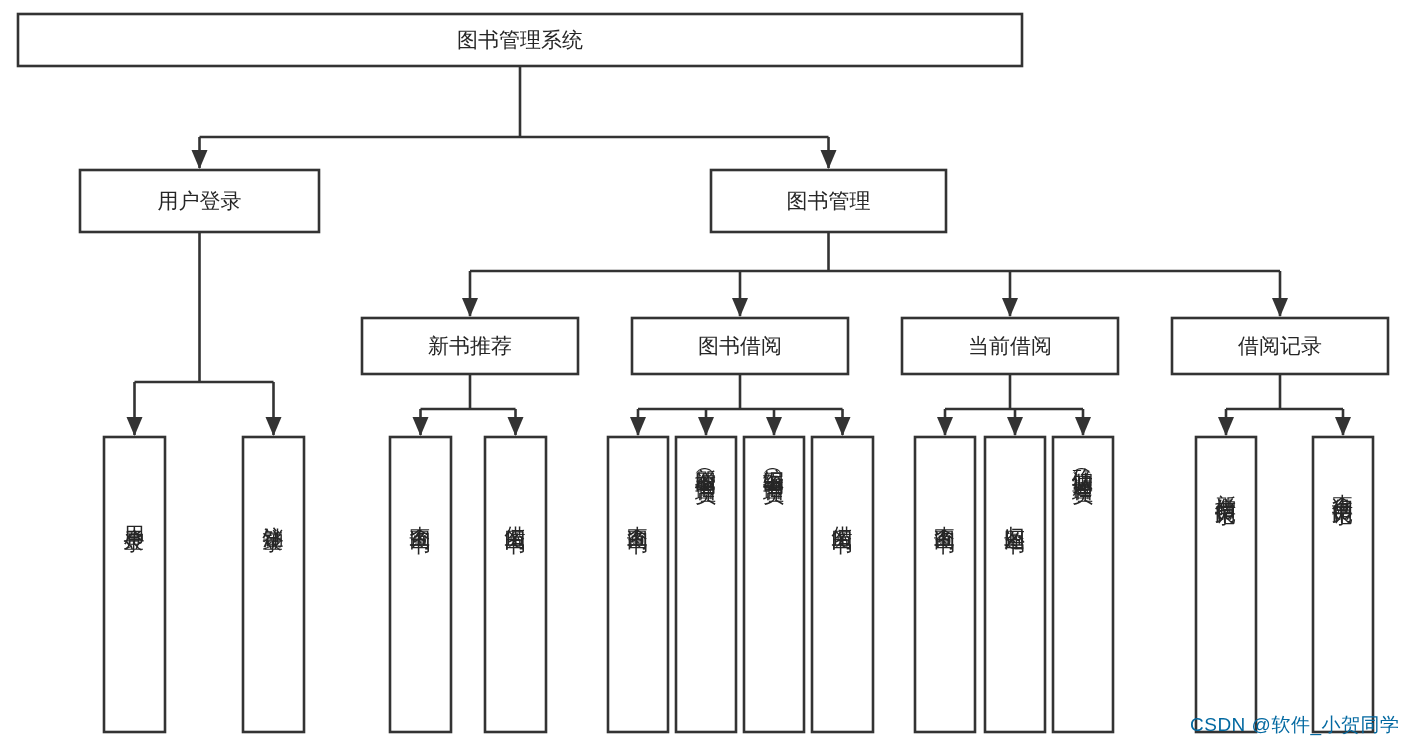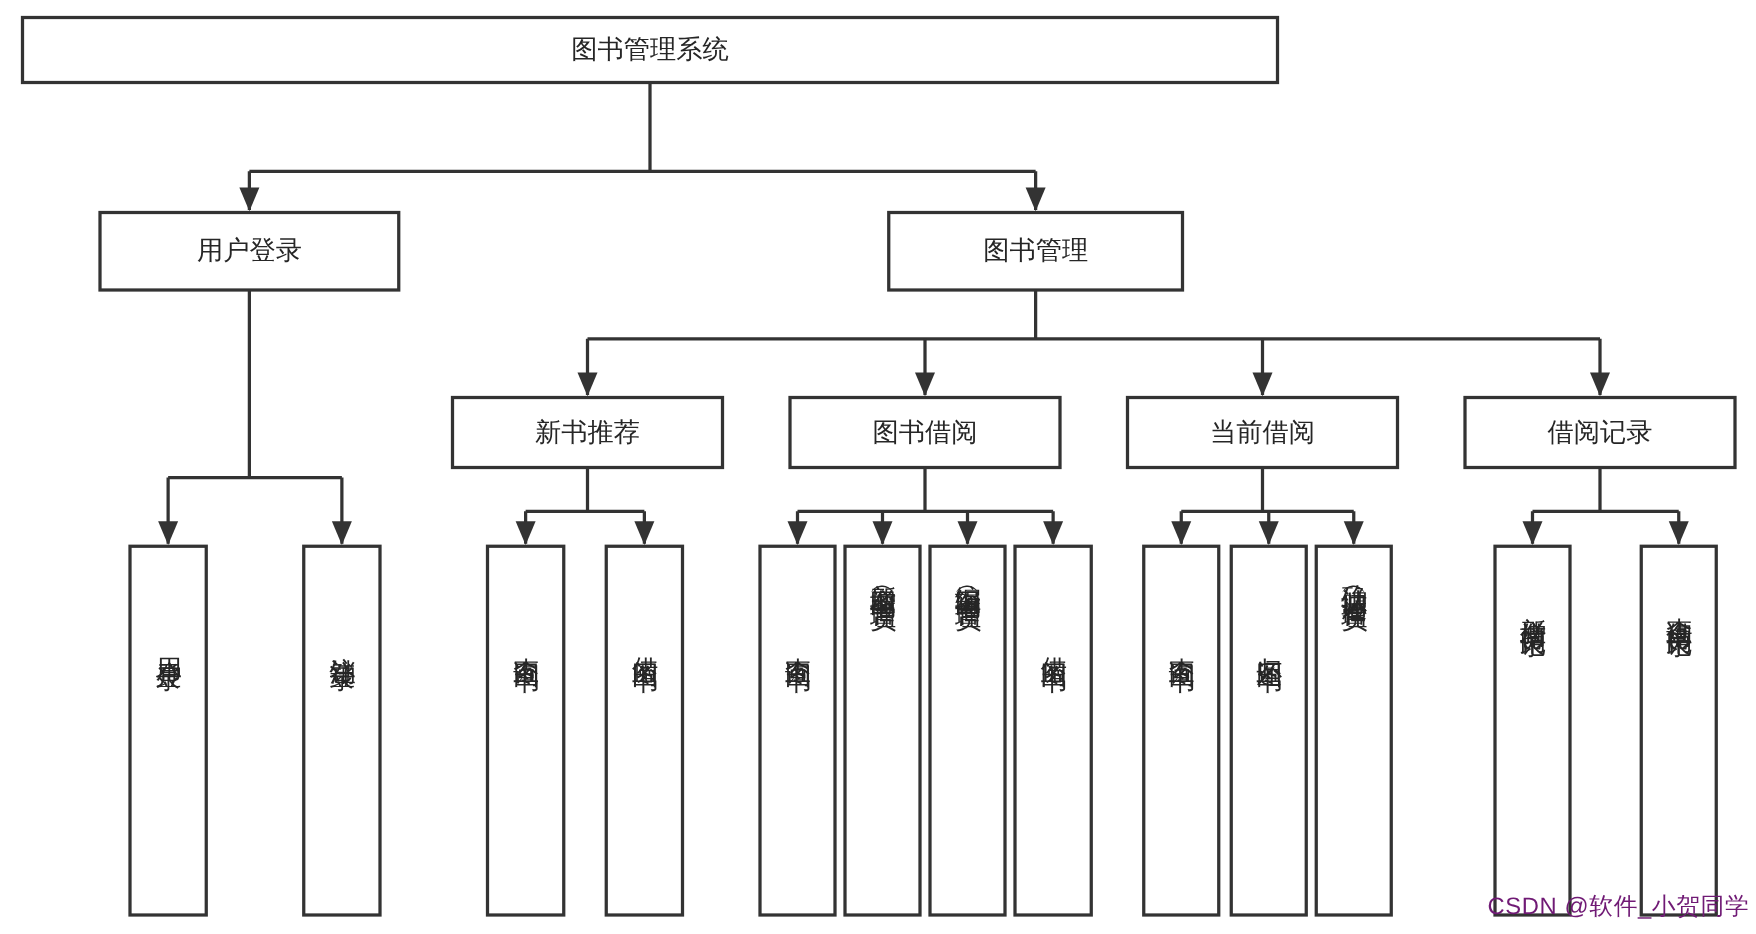--- a/index.html
+++ b/index.html
@@ -61,21 +61,21 @@
     white-space: nowrap;
     pointer-events: none;
     display: flex;
     justify-content: flex-start;
     align-items: center;
   }
   .watermark {
     position: absolute;
     font-family: "Liberation Sans", "DejaVu Sans", sans-serif;
     font-size: 19px;
-    color: #701a75;
+    color: #0369a1;
     white-space: nowrap;
     letter-spacing: 0.5px;
   }
 </style>
 </head>
 <body>
 
 <div id="diagram-root">
 
   <svg class="flow-svg" viewBox="0 0 1405 747">

